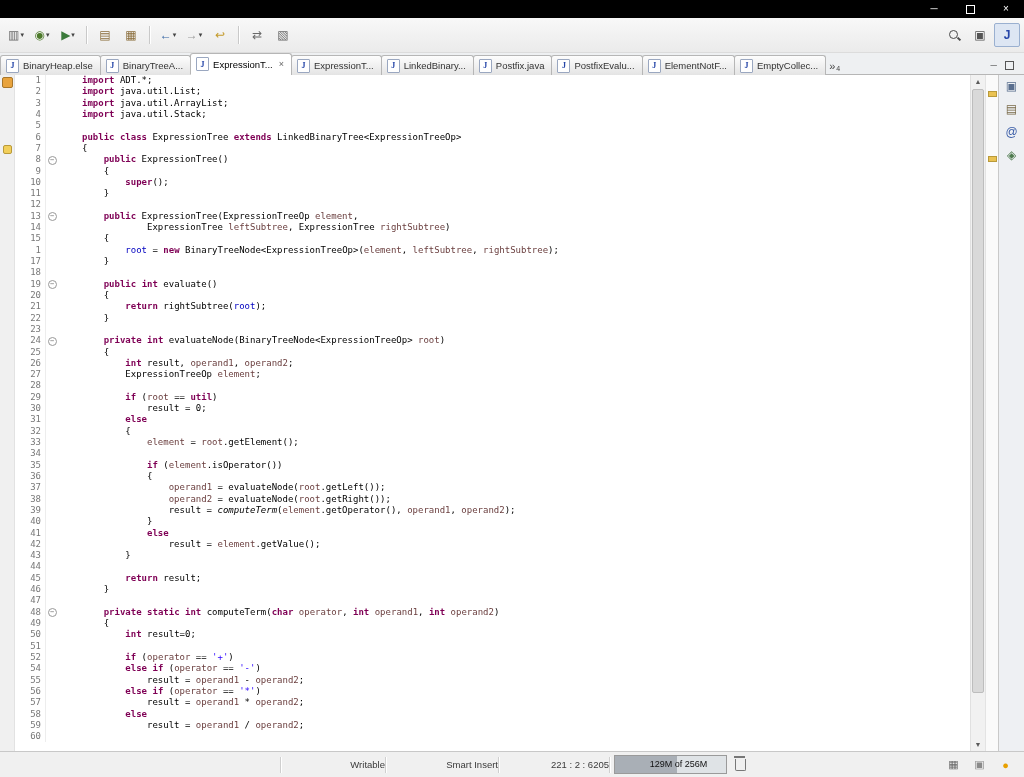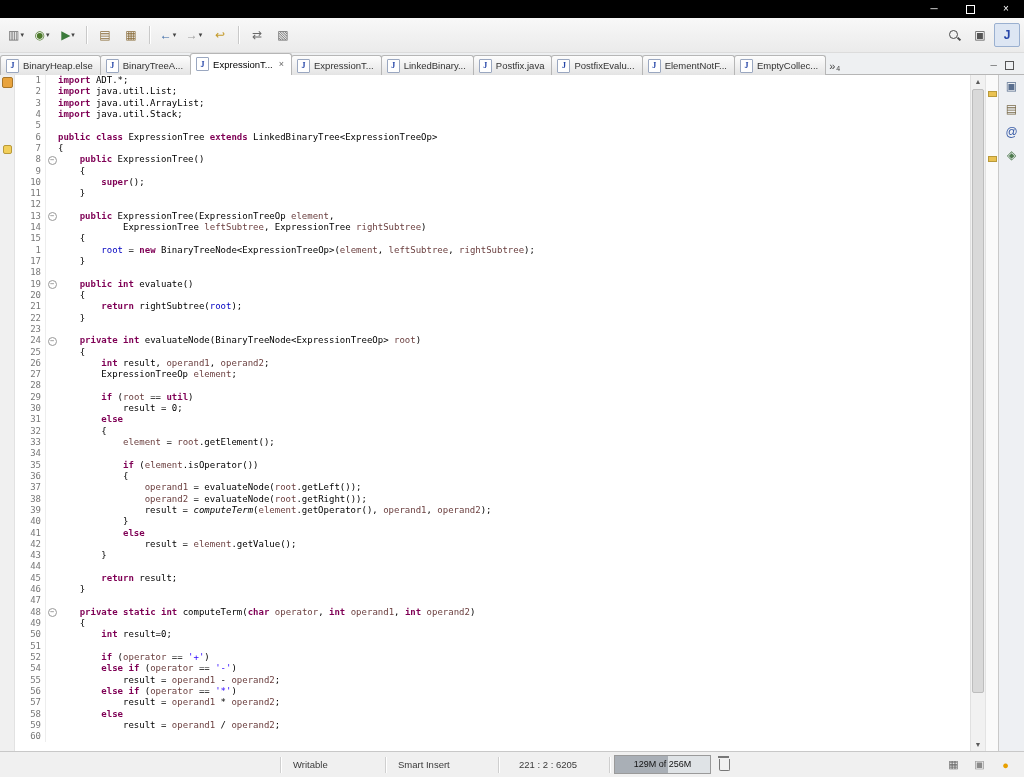--- a/index.html
+++ b/index.html
@@ -42,46 +42,46 @@
   .main{flex:1;display:flex;background:#fff;position:relative;overflow:hidden;}
   .annot{width:14px;background:#f0f0f0;border-right:1px solid #e2e2e2;position:relative;flex:none;}
   .marker{position:absolute;left:2px;display:block;}
   .m-warning{width:9px;height:9px;background:#e8a33d;border:1px solid #a8762a;border-radius:2px;}
   .m-info{width:7px;height:7px;background:#f2cf5a;border:1px solid #b99a3a;border-radius:2px;left:3px;}
   .rows{flex:1;overflow:hidden;background:#fff;}
   .crow{height:11.32px;display:flex;}
   .ln{width:26px;flex:none;text-align:right;padding-right:4px;color:#787878;font:9px/11.32px "DejaVu Sans Mono",monospace;}
   .fold{width:12px;flex:none;border-left:1px solid #ededed;position:relative;}
   .fc{position:absolute;top:1.5px;left:1.5px;width:7px;height:7px;border:1px solid #999;border-radius:50%;background:#fff;color:#666;font:7px/7px "DejaVu Sans Mono",monospace;text-align:center;}
-  .codeln{flex:1;white-space:pre;overflow:hidden;font:9px/11.32px "DejaVu Sans Mono",monospace;color:#000;}
+  .codeln{flex:1;white-space:pre;overflow:hidden;font:9px/11.32px "DejaVu Sans Mono",monospace;color:#000;margin-left:24px;}
   .codeln span{white-space:pre;}
   .sg-k{color:#7f0055;font-weight:bold;}
   .sg-s{color:#2a00ff;}
   .sg-f{color:#0000c0;}
   .sg-v{color:#6a3e3e;}
   .sg-m{font-style:italic;}
   .vscroll{width:14px;flex:none;background:#f1f1f1;border-left:1px solid #e0e0e0;position:relative;}
   .sarrow{position:absolute;left:0;right:0;height:13px;color:#5a5a5a;font-size:7px;line-height:13px;text-align:center;}
   .sarrow.up{top:0;}
   .sarrow.down{bottom:0;}
   .sthumb{position:absolute;left:1px;right:1px;top:14px;bottom:58px;background:#d9d9d9;border:1px solid #bdbdbd;border-radius:2px;}
   .oruler{width:12px;flex:none;background:#fafafa;border-left:1px solid #e3e3e3;position:relative;}
   .omark{position:absolute;left:2px;width:7px;height:4px;background:#eac252;border:1px solid #b99a3a;}
   .rstrip{width:25px;flex:none;background:#eef0f3;border-left:1px solid #c9c9c9;display:flex;flex-direction:column;align-items:center;padding-top:3px;gap:7px;}
   .rsi{width:17px;height:16px;display:flex;align-items:center;justify-content:center;font-size:12px;}
 
   
   .statusbar{height:25px;flex:none;background:#f0f0f0;border-top:1px solid #c8c8c8;display:flex;align-items:center;font-size:9.5px;color:#3a3a3a;}
   .sbspacer{width:280px;flex:none;}
   .sbsep{width:1px;height:16px;background:#cfcfcf;box-shadow:1px 0 0 #fff;flex:none;}
-  .sbcell{padding-left:12px;flex:none;}
+  .sbcell{padding-left:12px;flex:none;text-align:right;}
   .w1{width:92px;}
   .w2{width:100px;}
   .w3{width:90px;padding-left:20px;}
-  .heap{position:relative;width:95px;height:17px;background:#dfe3e6;border:1px solid #9a9a9a;flex:none;margin-left:4px;}
+  .heap{position:relative;width:95px;height:17px;background:#dfe3e6;border:1px solid #9a9a9a;flex:none;margin-left:4px;padding-left:16px;}
   .heapfill{position:absolute;left:0;top:0;bottom:0;background:#a9afb6;}
   .heaptxt{position:relative;text-align:center;line-height:17px;font-size:9px;color:#111;}
   .trash{width:9px;height:11px;border:1px solid #777;border-top:none;border-radius:0 0 2px 2px;position:relative;display:inline-block;margin:0 4px 0 8px;flex:none;}
   .trash::before{content:"";position:absolute;left:-2px;top:-3px;width:11px;height:2px;background:#777;}
   .sbflex{flex:1;}
   .sbicons{display:flex;align-items:center;gap:9px;margin-right:10px;}
   .sbicons .rsi{font-size:11px;}
 </style>
 </head>
 <body>

